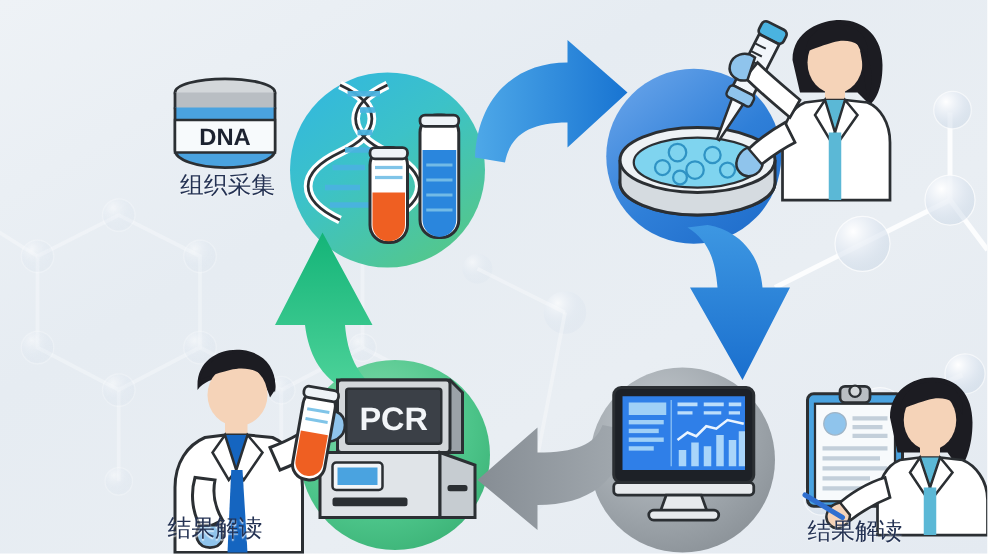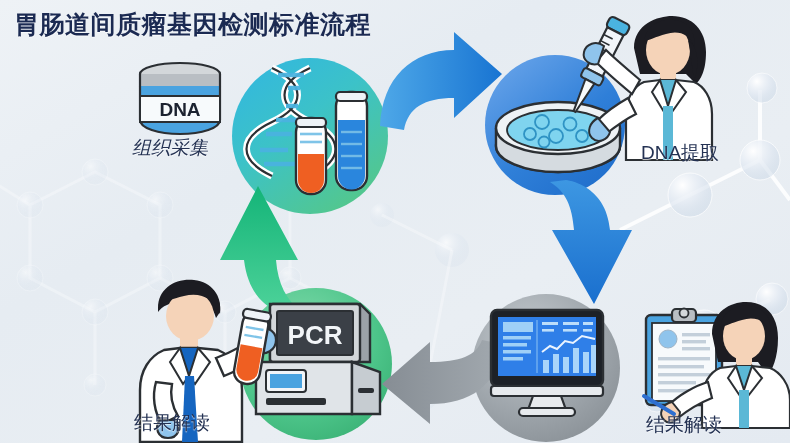--- a/index.html
+++ b/index.html
@@ -130,21 +130,20 @@
         <circle cx="382" cy="215" r="12" fill="url(#nodeFaint)" opacity=".6"></circle>
         <circle cx="424" cy="396" r="14" fill="url(#nodeFaint)" opacity=".7"></circle>
       </g>
       <g stroke="#ffffff" stroke-opacity=".45" stroke-width="3" fill="none" opacity=".7">
         <path d="M452,250 L382,215"></path>
         <path d="M452,250 L424,396"></path>
       </g>
     </svg>
   </div>
 
-  <div class="title">胃肠道间质瘤基因检测标准流程</div>
 
   <svg class="circ" style="left:232px;top:58px;" width="156" height="156" viewBox="0 0 156 156">
     <circle cx="78" cy="78" r="78" fill="url(#tealCirc)"></circle>
   </svg>
 
   <svg class="circ" style="left:485px;top:55px;" width="140" height="140" viewBox="0 0 140 140">
     <circle cx="70" cy="70" r="70" fill="url(#blueCirc)"></circle>
   </svg>
 
   <svg class="circ" style="left:240px;top:288px;" width="152" height="152" viewBox="0 0 152 152">
@@ -171,21 +170,21 @@
     <path d="M108,134 C108,134 72,130 66,80 L42,80 L80,6 L120,80 L98,80 C100,104 108,120 124,132 Z" fill="url(#greenArrow)"></path>
   </svg>
 
   <svg class="jar" style="left:132px;top:58px;" width="96" height="82" viewBox="0 0 96 82">
     <ellipse cx="48" cy="16" rx="40" ry="11" fill="#d3d7da" stroke="#2b2f33" stroke-width="2.2"></ellipse>
     <path d="M8,16 L8,28 C8,34 26,39 48,39 C70,39 88,34 88,28 L88,16" fill="#b9bec3" stroke="#2b2f33" stroke-width="2.2"></path>
     <path d="M8,28 L8,62 C8,70 26,76 48,76 C70,76 88,70 88,62 L88,28" fill="#4aa3e0" stroke="#2b2f33" stroke-width="2.2"></path>
     <rect x="8" y="38" width="80" height="26" fill="#f7fafc" stroke="#2b2f33" stroke-width="2"></rect>
     <text x="48" y="58" font-family="'Liberation Sans',sans-serif" font-size="19" font-weight="bold" fill="#1c2230" text-anchor="middle">DNA</text>
   </svg>
-  <div class="label" style="left:132px;top:135px;font-style:italic;">组织采集</div>
+  <div class="label" style="left:144px;top:135px;">组织采集</div>
 
   <svg style="position:absolute;left:248px;top:62px;" width="132" height="144" viewBox="0 0 132 144">
 
     <g stroke="#2b2f33" stroke-width="2.4" fill="#f2f6fa">
       <path d="M24,6 C58,22 58,44 24,60 C-10,76 -10,98 24,114" fill="none" stroke-width="7" stroke="#ffffff"></path>
       <path d="M62,6 C28,22 28,44 62,60 C96,76 96,98 62,114" fill="none" stroke-width="7" stroke="#ffffff"></path>
       <path d="M24,6 C58,22 58,44 24,60 C-10,76 -10,98 24,114" fill="none" stroke-width="2.2" stroke="#2b2f33"></path>
       <path d="M62,6 C28,22 28,44 62,60 C96,76 96,98 62,114" fill="none" stroke-width="2.2" stroke="#2b2f33"></path>
     </g>
     <g stroke="#4ab3e0" stroke-width="4.5" opacity=".95">
@@ -268,21 +267,20 @@
     <path d="M76,66 L86,78 L72,98 L68,92 Z" fill="#ffffff" stroke="#2b2f33" stroke-width="2"></path>
     <rect x="63" y="92" width="10" height="54" fill="#5bb8d6"></rect>
 
     <path d="M30,92 C18,100 8,108 2,112" fill="none" stroke="#2b2f33" stroke-width="2.2"></path>
     <path d="M28,84 C14,92 4,100 -2,106 L6,120 C16,112 28,104 36,100 Z" fill="#ffffff" stroke="#2b2f33" stroke-width="2.2"></path>
     <path d="M40,66 C26,54 14,44 6,36 L-4,48 C6,58 20,70 32,80 Z" fill="#ffffff" stroke="#2b2f33" stroke-width="2.2"></path>
 
     <path d="M-2,104 C-10,108 -14,118 -8,124 C-2,130 8,126 10,118 Z" fill="#8fc4ec" stroke="#2b2f33" stroke-width="2"></path>
     <path d="M4,32 C-4,26 -14,30 -16,38 C-18,46 -10,52 -2,50 Z" fill="#8fc4ec" stroke="#2b2f33" stroke-width="2"></path>
   </svg>
-  <div class="label" style="left:641px;top:140px;">DNA提取</div>
 
   <svg style="position:absolute;left:487px;top:308px;" width="120" height="112" viewBox="0 0 120 112">
     <rect x="4" y="2" width="112" height="76" rx="6" fill="#1d2127" stroke="#2b2f33" stroke-width="2.4"></rect>
     <rect x="11" y="9" width="98" height="59" fill="#2f7fe8"></rect>
 
     <rect x="16" y="14" width="30" height="10" fill="#9fd0f7"></rect>
     <g fill="#9fd0f7">
       <rect x="16" y="28" width="28" height="3.5"></rect>
       <rect x="16" y="35" width="24" height="3.5"></rect>
       <rect x="16" y="42" width="28" height="3.5"></rect>

